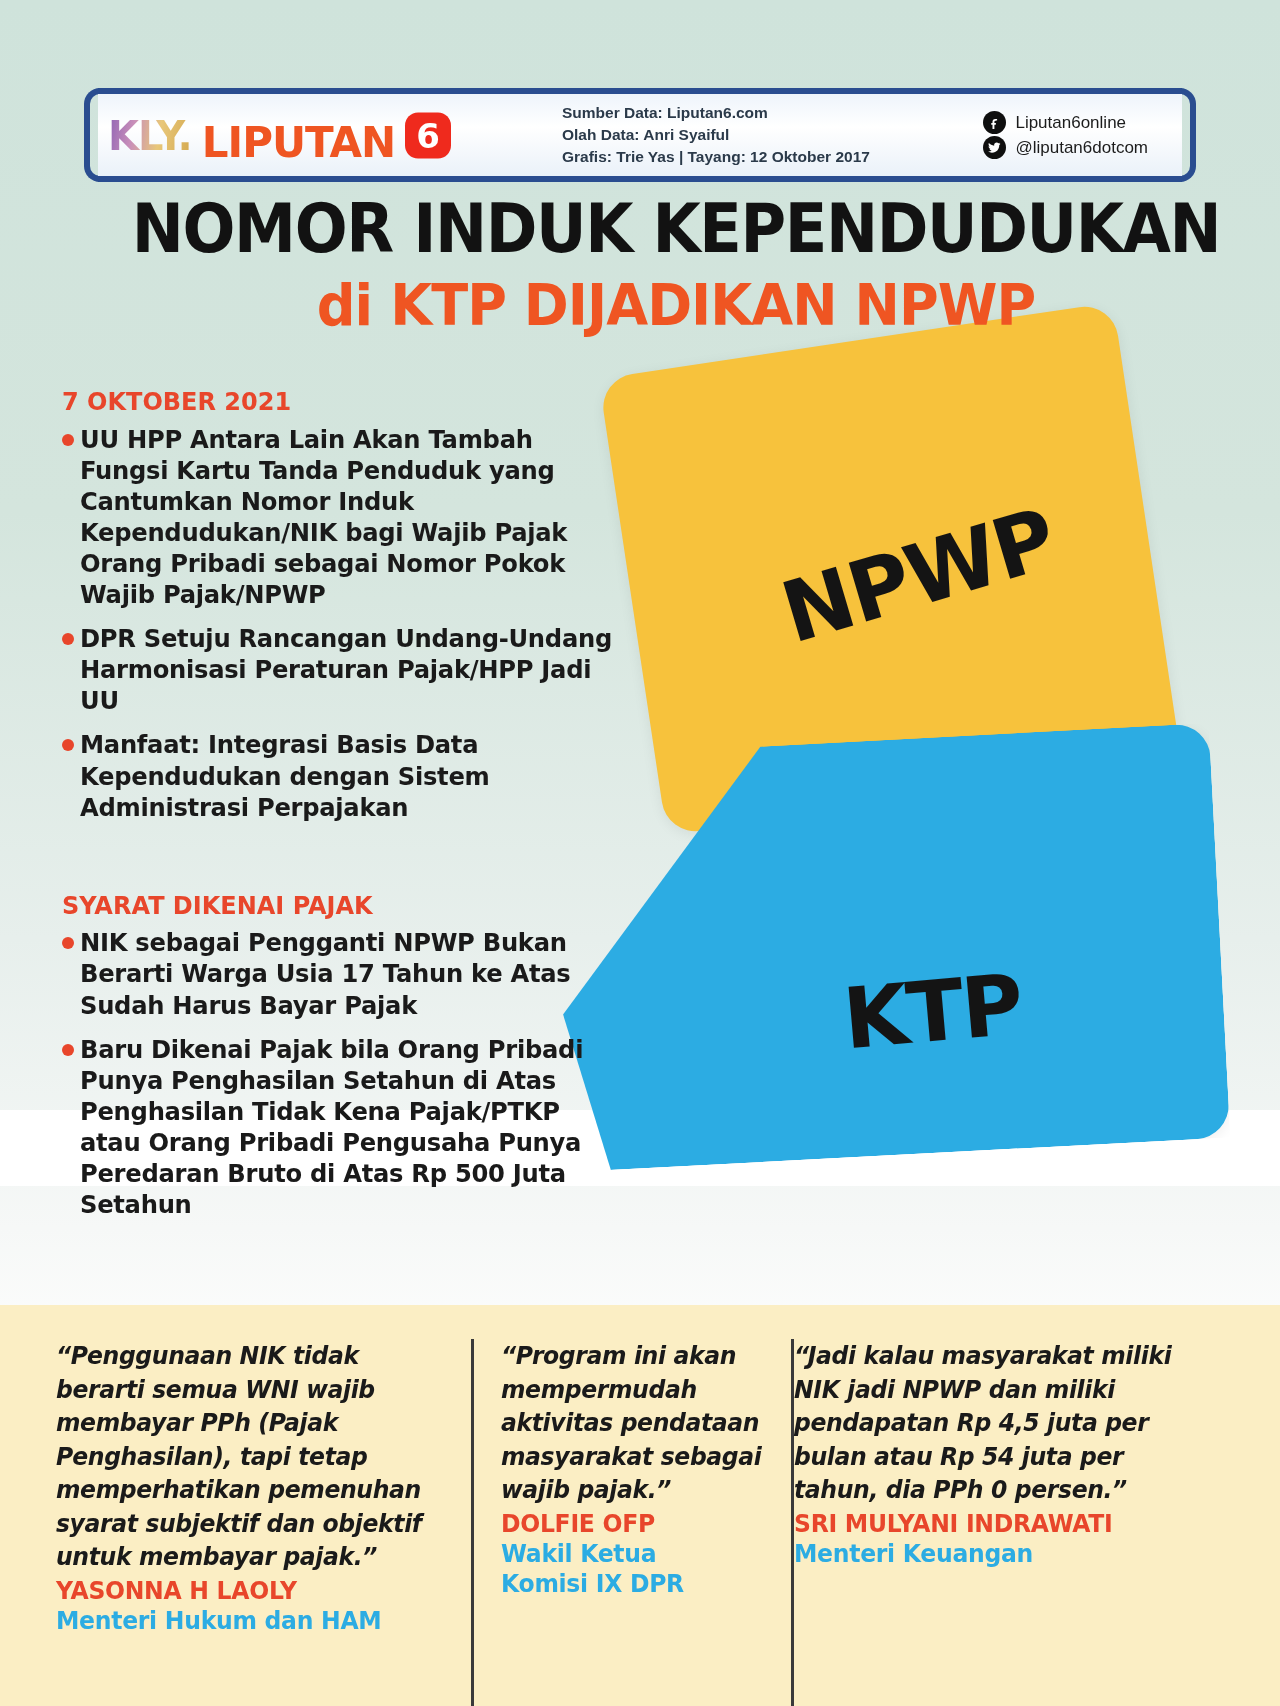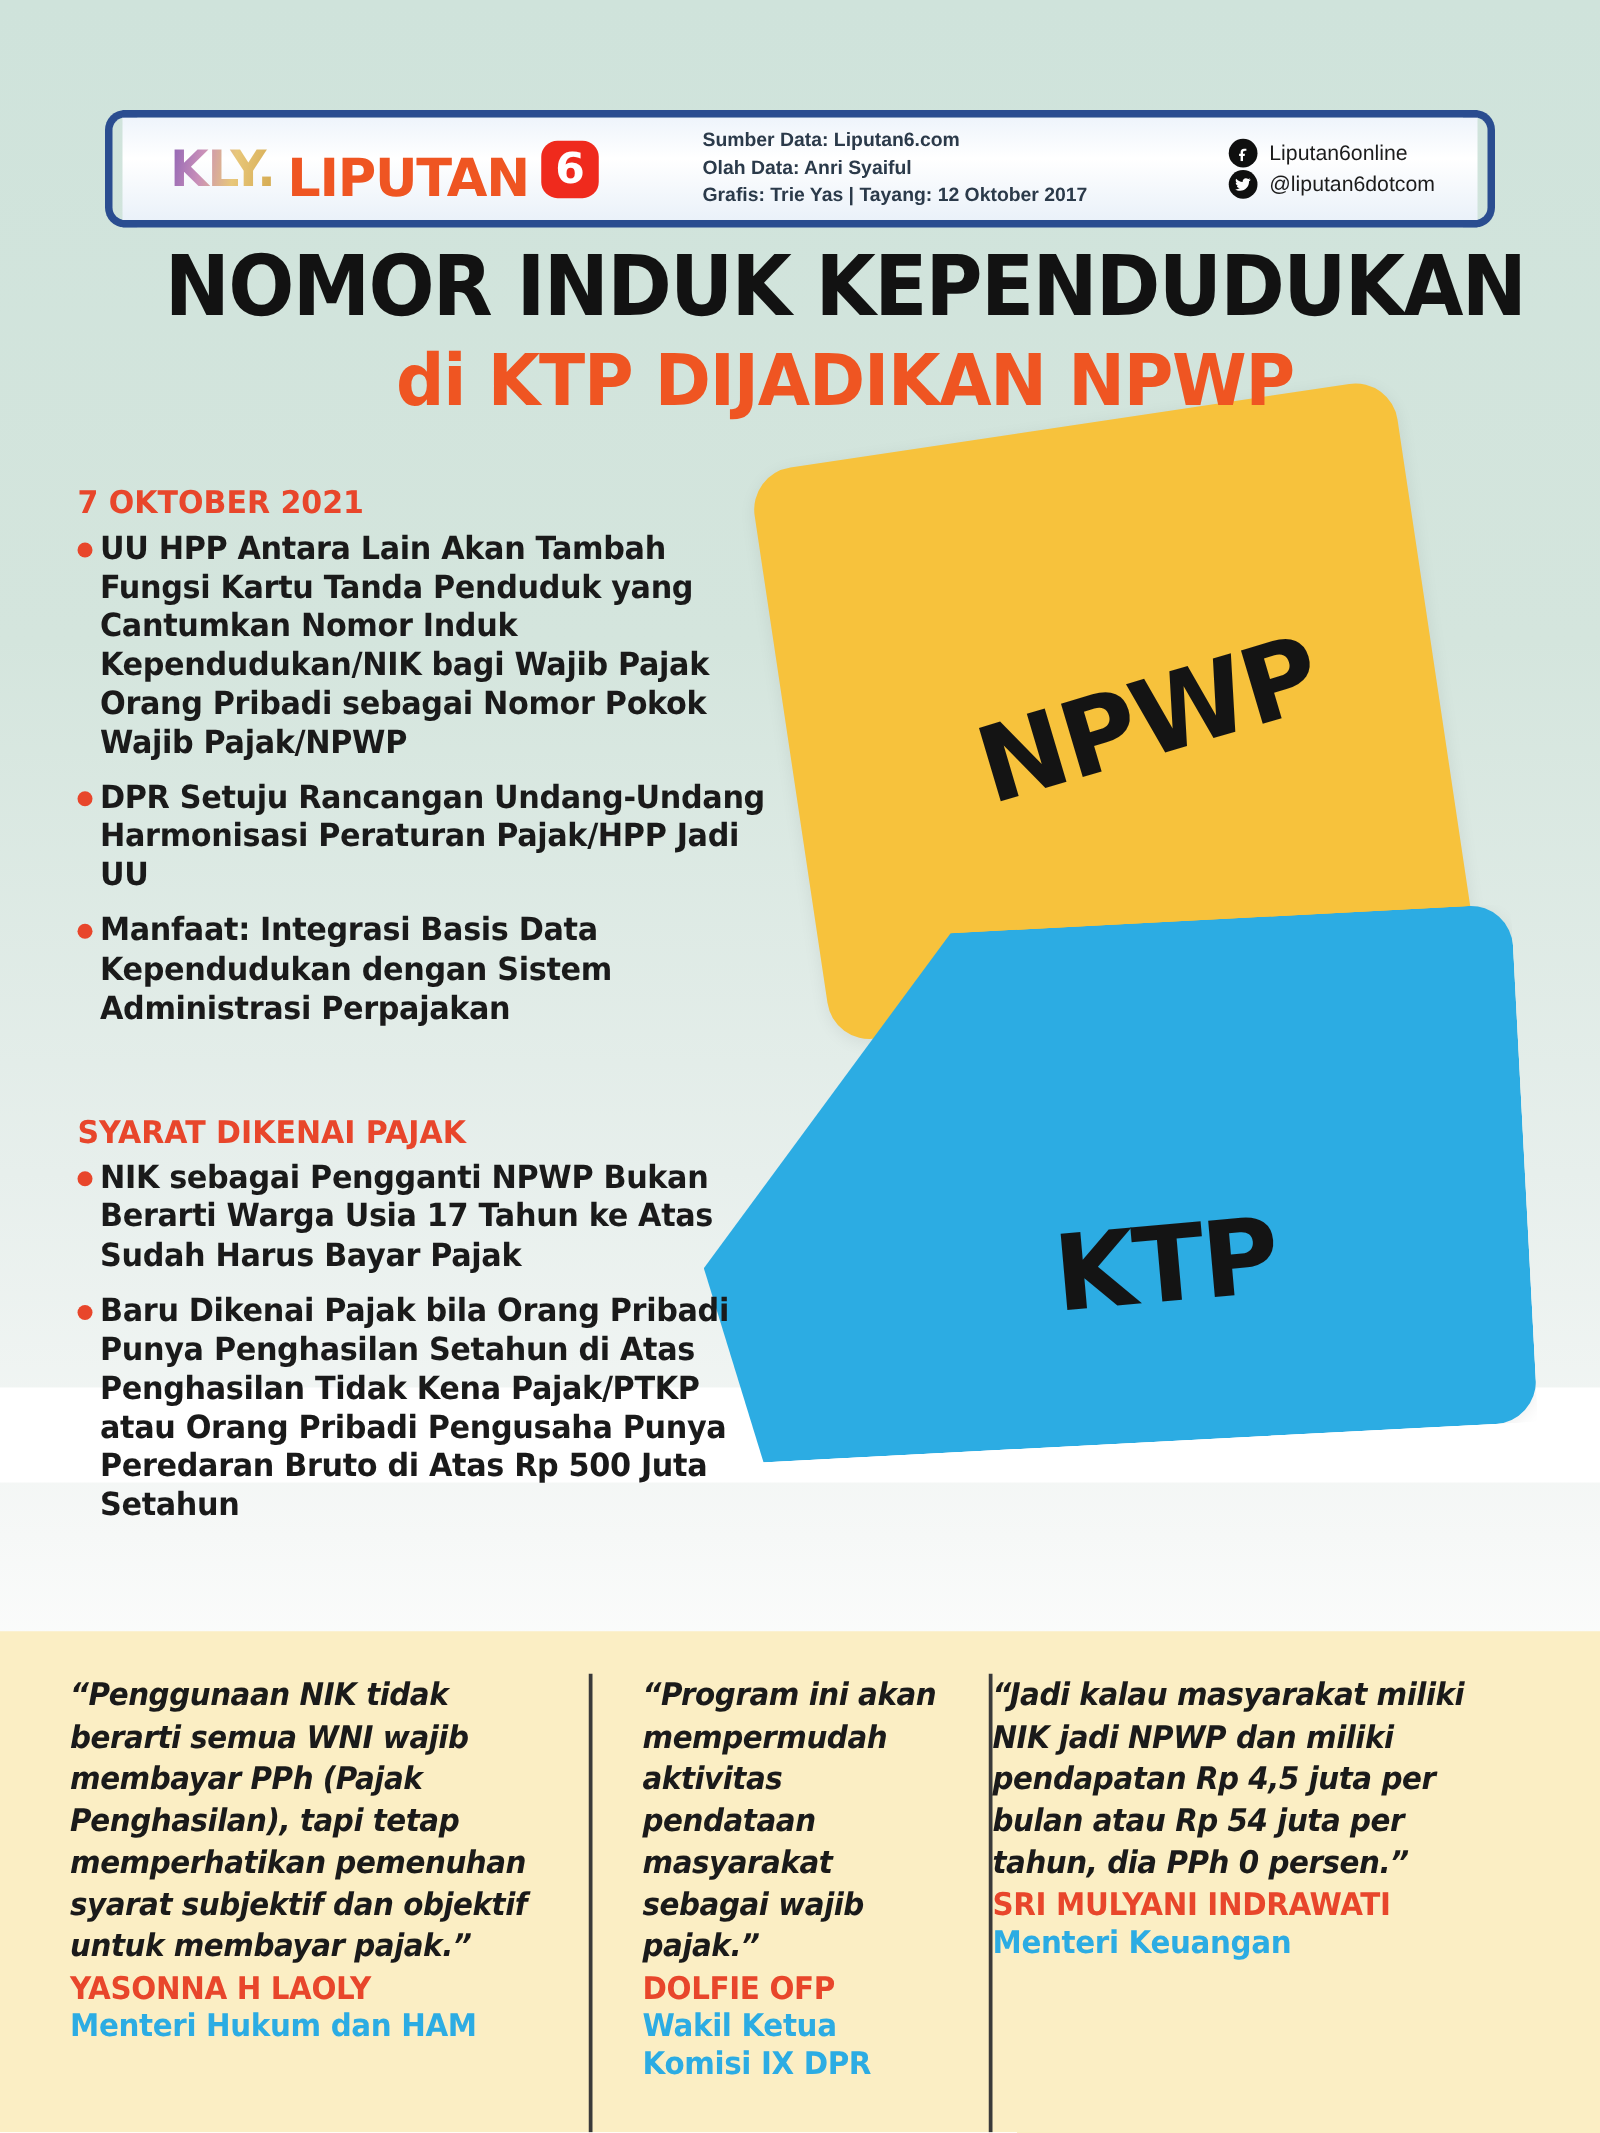--- a/index.html
+++ b/index.html
@@ -57,21 +57,21 @@
   }
   .bracket.right {
     right: 0;
     border-left: none;
     border-top-right-radius: 16px;
     border-bottom-right-radius: 16px;
   }
 
   .logo-group {
     position: absolute;
-    left: 52px;
+    left: 24px;
     top: 50%;
     transform: translateY(-50%);
     display: flex;
     align-items: center;
     gap: 10px;
     z-index: 4;
   }
   .kly-logo {
     font-size: 40px;
     font-weight: 700;
@@ -289,21 +289,21 @@
     display: flex;
     padding: 34px 56px 0 56px;
     box-sizing: border-box;
     gap: 0;
   }
   .quote-col {
     position: relative;
     box-sizing: border-box;
   }
   .quote-col.c1 { width: 415px; padding-right: 34px; }
-  .quote-col.c2 { width: 320px; padding-left: 40px; padding-right: 26px; border-left: 3px solid #3a3a3a; }
+  .quote-col.c2 { width: 320px; padding-left: 27px; padding-right: 26px; border-left: 3px solid #3a3a3a; }
   .quote-col.c3 { width: 400px; border-left: 3px solid #3a3a3a; }
 
   .quote-text {
     font-family: "DejaVu Sans", sans-serif;
     font-style: italic;
     font-weight: 700;
     font-size: 25px;
     line-height: 1.34;
     color: #1a1a1a;
     letter-spacing: -0.4px;

